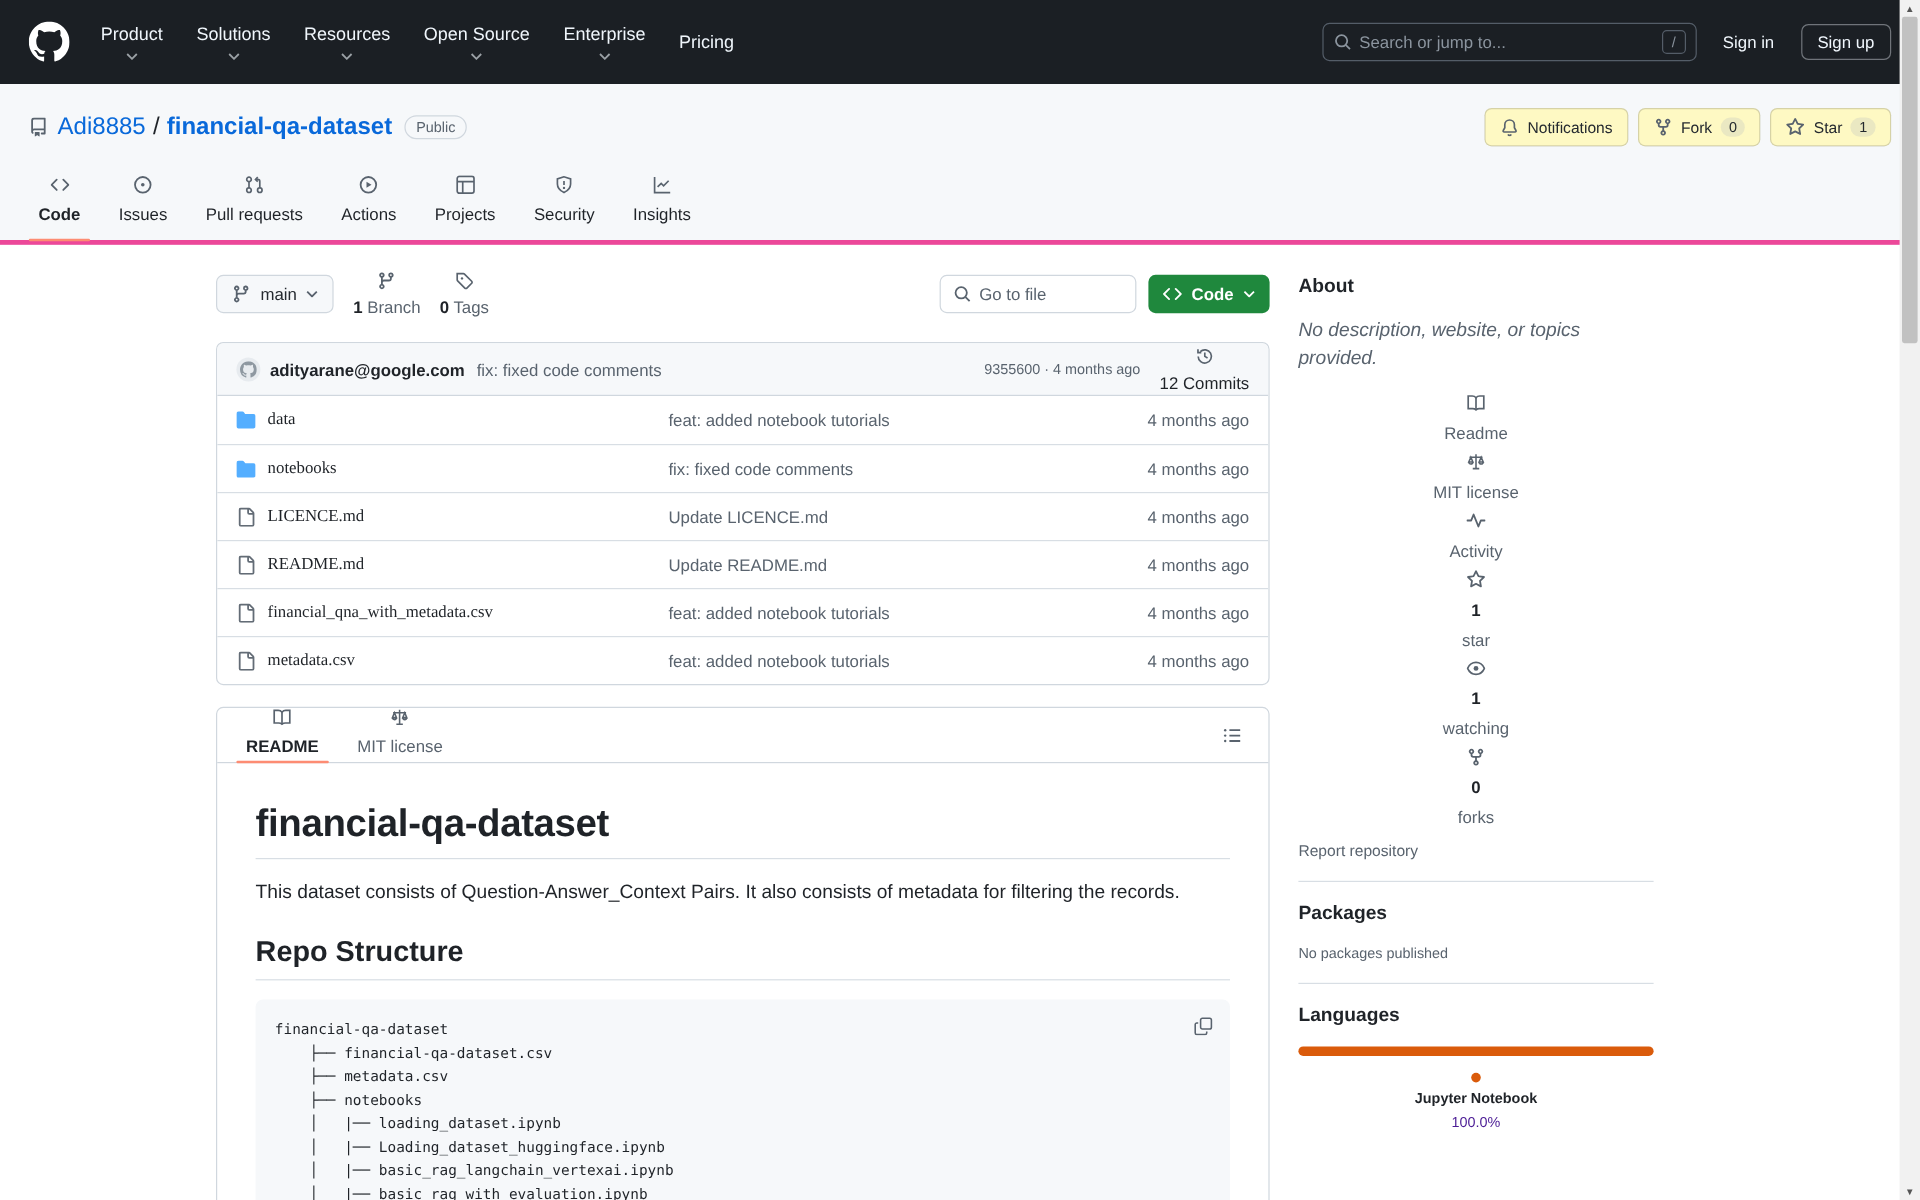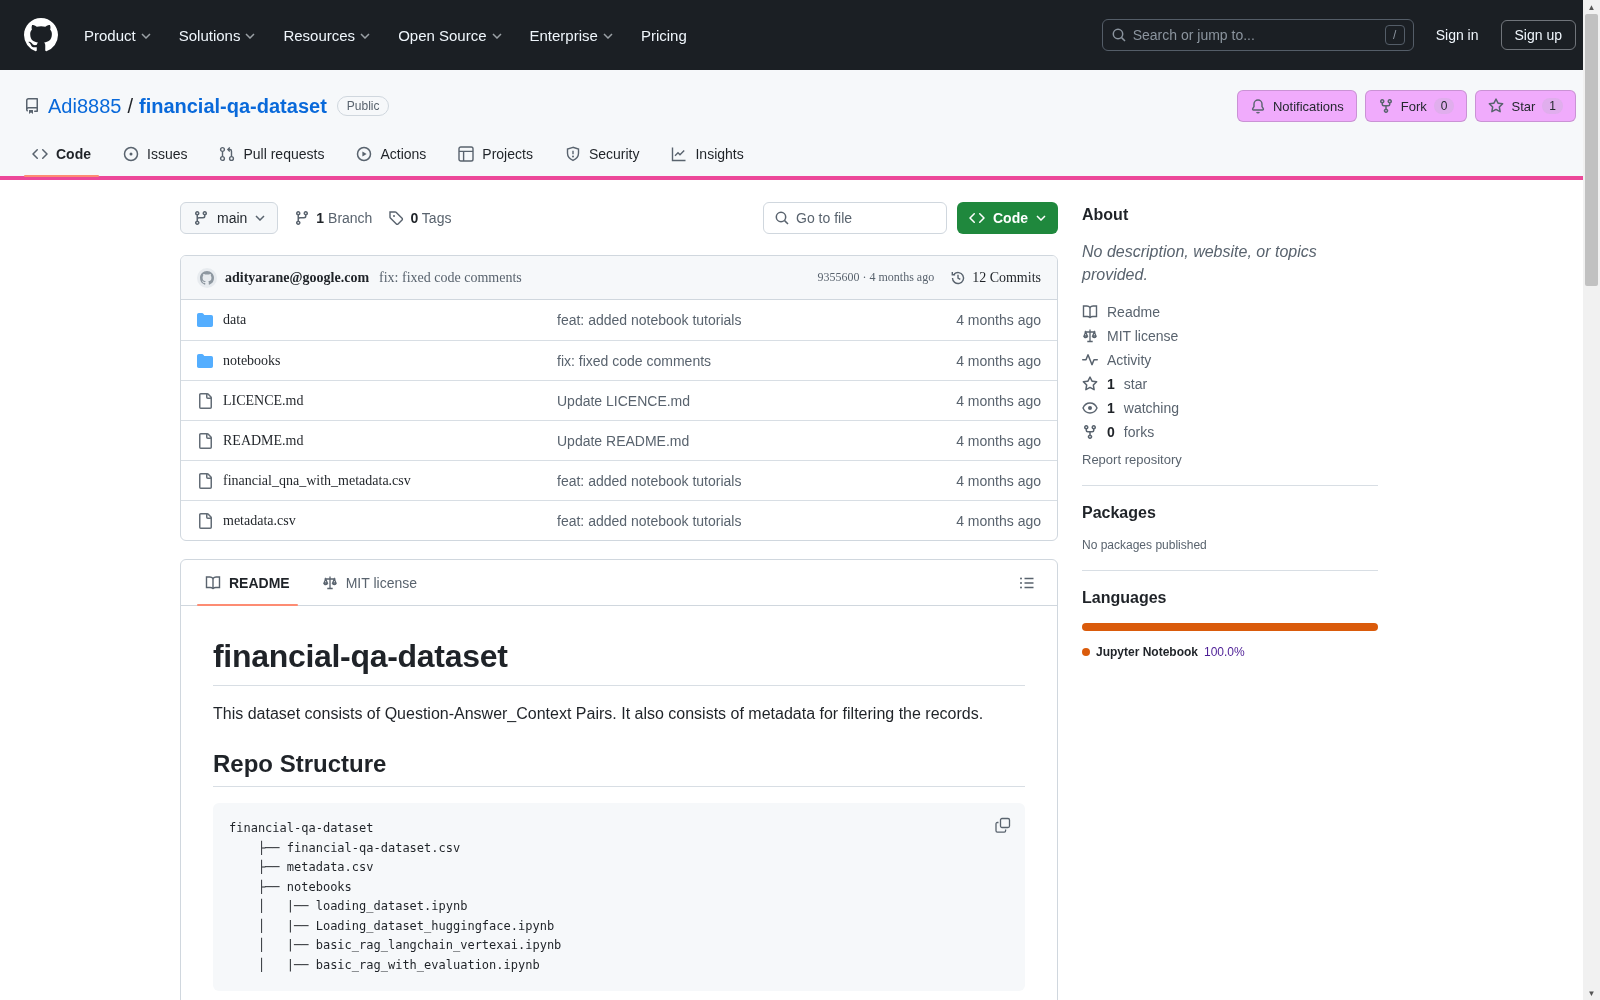--- a/index.html
+++ b/index.html
@@ -1,18 +1,18 @@
 <!DOCTYPE html>
 <html><head>
 <meta charset="utf-8">
 <style>
   * { box-sizing: border-box; margin: 0; padding: 0; }
   html,body { width:1600px; height:1000px; overflow:hidden; }
   body { font-family:"Liberation Sans","DejaVu Sans",sans-serif; color:#1f2328; background:#fff; position:relative; font-size:14px; }
-  a { text-decoration:none; color:inherit; cursor:pointer; }
+  a { text-decoration:none; color:inherit; cursor:pointer;flex-direction:column; }
   svg { display:block; }
   .ic { flex:none; }
 
   
   .topnav { height:70px; background:#1b1f24; display:flex; align-items:center; padding:0 24px; color:#f0f6fc; }
   .gh-logo { width:34px; height:34px; color:#fff; margin-right:26px; }
   .nav-links { display:flex; align-items:center; gap:28px; }
   .nav-item { display:flex; align-items:center; gap:5px; font-size:15px; color:#f0f6fc; }
   .nav-item .chev { color:rgba(240,246,252,0.6); margin-top:2px; }
   .nav-right { margin-left:auto; display:flex; align-items:center; gap:22px; }
@@ -25,21 +25,21 @@
 
   
   .repo-header { background:#f6f8fa; border-bottom:4px solid #ec4899; padding:20px 24px 0; }
   .repo-title-row { display:flex; align-items:center; }
   .repo-icon { color:#59636e; margin-right:8px; }
   .repo-owner { font-size:20px; color:#0969da; }
   .repo-sep { font-size:20px; color:#1f2328; margin:0 6px; }
   .repo-name { font-size:20px; font-weight:bold; color:#0969da; }
   .visibility-badge { margin-left:10px; font-size:12px; color:#59636e; border:1px solid #d0d7de; border-radius:2em; padding:2px 9px; }
   .repo-actions { margin-left:auto; display:flex; gap:8px; }
-  .hdr-btn { display:flex; align-items:center; gap:7px; height:32px; padding:0 12px; background:#f0abfc; border:1px solid rgba(31,35,40,0.18); border-radius:6px; font-size:13px; color:#24292f; cursor:pointer; font-family:inherit; }
+  .hdr-btn { display:flex; align-items:center; gap:7px; height:32px; padding:0 12px; background:#fef9c3; border:1px solid rgba(31,35,40,0.18); border-radius:6px; font-size:13px; color:#24292f; cursor:pointer; font-family:inherit; }
   .hdr-btn .ic { color:#59636e; }
   .count-pill { background:rgba(175,184,193,0.25); border-radius:2em; font-size:12px; padding:1px 7px; color:#24292f; }
   .repo-tabs { display:flex; margin-top:10px; padding-left:0; }
   .tab { display:flex; align-items:center; gap:8px; padding:14px 8px; margin-right:16px; font-size:14px; color:#1f2328; position:relative; }
   .tab .ic { color:#59636e; }
   .tab.active { font-weight:bold; }
   .tab.active::after { content:""; position:absolute; left:0; right:0; bottom:-1px; height:2px; border-radius:3px; background:#fd8c73; }
 
   
   .content { display:flex; padding:22px 0 0 180px; gap:24px; }
@@ -47,28 +47,28 @@
   .sidebar { width:296px; padding-top:4px; }
 
   
   .toolbar { display:flex; align-items:center; margin-bottom:21px; }
   .branch-btn { display:flex; align-items:center; gap:8px; height:32px; padding:0 12px; background:#f6f8fa; border:1px solid #d0d7de; border-radius:6px; font-size:14px; color:#24292f; cursor:pointer; font-family:inherit; }
   .branch-btn .ic, .branch-btn .chev { color:#59636e; }
   .branch-meta { display:flex; gap:16px; margin-left:16px; color:#59636e; }
   .meta-link { display:flex; align-items:center; gap:6px; }
   .meta-link b { color:#1f2328; }
   .toolbar-right { margin-left:auto; display:flex; gap:10px; align-items:center; }
-  .goto-box { width:184px; height:32px; border:1px solid #d0d7de; border-radius:6px; background:#fff; display:flex; align-items:center; gap:6px; padding:0 10px; color:#59636e; }
+  .goto-box { width:164px; height:32px; border:1px solid #d0d7de; border-radius:6px; background:#fff; display:flex; align-items:center; gap:6px; padding:0 10px; color:#59636e; }
   .goto-box input { flex:1; border:none; outline:none; font-size:14px; font-family:inherit; color:#1f2328; background:transparent; width:100%; }
   .goto-box input::placeholder { color:#59636e; }
   .code-btn { height:32px; background:#1f883d; color:#fff; border:none; border-radius:6px; display:flex; align-items:center; gap:8px; padding:0 12px; font-size:14px; font-weight:bold; cursor:pointer; font-family:inherit; }
 
   
   .files-box { border:1px solid #d0d7de; border-radius:6px; overflow:hidden; background:#fff; }
-  .commit-row { background:#f6f8fa; height:44px; display:flex; align-items:center; padding:0 16px; gap:8px; border-bottom:1px solid #d0d7de;font-family:Liberation Serif, serif; }
+  .commit-row { background:#f6f8fa; height:44px; display:flex; align-items:center; padding:0 16px; gap:8px; border-bottom:1px solid #d0d7de; }
   .avatar { width:20px; height:20px; border-radius:50%; background:#e7ebef; display:flex; align-items:center; justify-content:center; color:#8e98a1; overflow:hidden; }
   .commit-author { font-weight:bold; font-size:14px; color:#1f2328; }
   .commit-msg { color:#59636e; font-size:14px; margin-left:2px; }
   .commit-right { margin-left:auto; display:flex; align-items:center; gap:16px; }
   .commit-shatime { font-size:12px; color:#59636e; }
   .commits-count { display:flex; align-items:center; gap:6px; color:#1f2328; font-size:14px; }
   .commits-count .ic { color:#59636e; }
   .file-row { display:flex; align-items:center; height:40px; padding:0 16px; font-size:14px; }
   .file-row + .file-row { border-top:1px solid #d8dee4; }
   .col-name { width:360px; display:flex; align-items:center; gap:10px; color:#1f2328;font-family:Liberation Serif, serif; }

